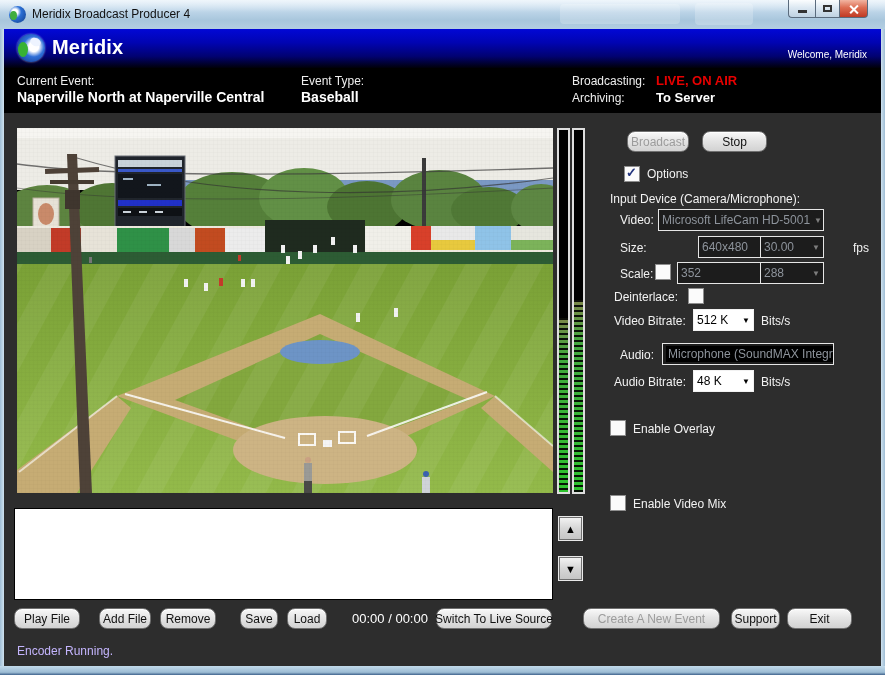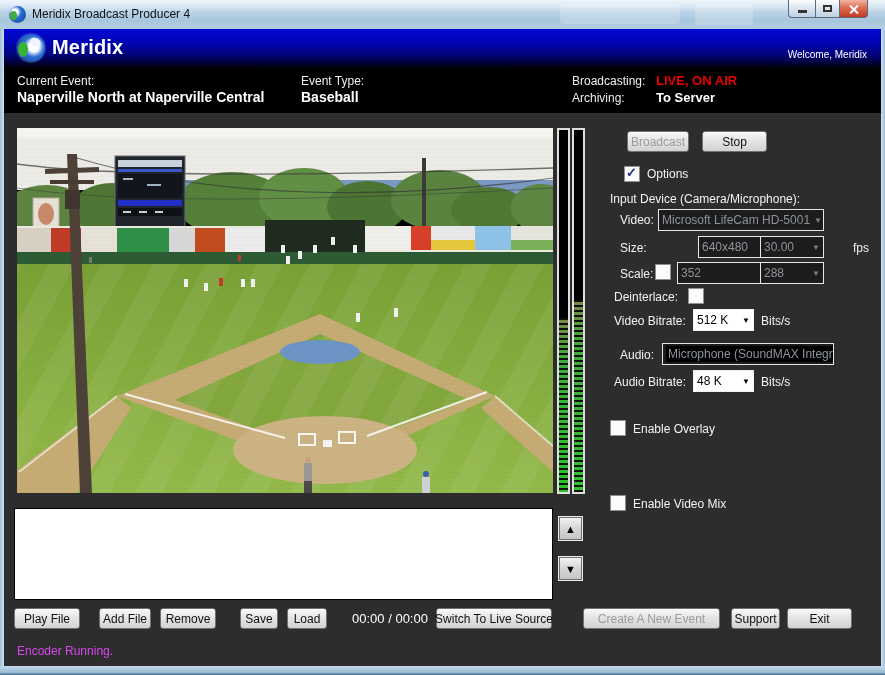--- a/index.html
+++ b/index.html
@@ -49,21 +49,21 @@
   .welcome{position:absolute;right:14px;top:20px;font-size:10px;color:#fff;}
   
   .eventbar{position:absolute;left:4px;top:68px;width:877px;height:45px;background:#000;}
   .ev-label{position:absolute;font-size:12px;color:#eee;white-space:nowrap;}
   .ev-value{position:absolute;font-size:14px;font-weight:bold;color:#fff;white-space:nowrap;}
   .ev-small-value{position:absolute;font-size:13px;font-weight:bold;color:#fff;white-space:nowrap;}
   .live{color:#e80000;}
   
   .lbl{position:absolute;font-size:12px;color:#f2f2f2;white-space:nowrap;}
   .btn{position:absolute;display:flex;align-items:center;justify-content:center;box-sizing:border-box;
-    background:linear-gradient(#f9f9f9,#e5e5e5 45%,#d2d2d2);border:1px solid #707070;border-radius:3px;
+    background:linear-gradient(#f9f9f9,#e5e5e5 45%,#d2d2d2);border:1px solid #707070;border-radius:8px;
     font-size:12px;color:#111;box-shadow:inset 0 1px 0 #fff;cursor:default;white-space:nowrap;}
   .btn.disabled{color:#9c9c9c;}
   .combo{position:absolute;display:flex;align-items:center;box-sizing:border-box;font-size:12px;
     padding:0 3px;white-space:nowrap;overflow:hidden;}
   .combo .arrow{margin-left:auto;font-size:8px;padding-left:4px;flex:none;}
   .combo-dark{background:#1c1c1c;border:1px solid #e6e6e6;color:#8d939b;}
   .combo-dark .arrow{color:#7d7d7d;}
   .combo-light{background:#fff;border:1px solid #f2f2f2;color:#000;}
   .combo-light .arrow{color:#000;}
   .hl{background:#000;padding:1px 2px;}
@@ -76,21 +76,21 @@
   .meter{position:absolute;top:128px;width:13px;height:366px;background:#000;
     border:2px solid #dedede;box-sizing:border-box;}
   .meter-fill{position:absolute;bottom:0;left:0;right:0;
     background:repeating-linear-gradient(to bottom, rgba(0,0,0,.9) 0 2px, transparent 2px 5px),
                linear-gradient(to bottom,#7c8748,#44a83f 22%,#2ec32e);}
   .playlist{position:absolute;left:14px;top:508px;width:539px;height:92px;background:#fff;
     border:1px solid #000;box-sizing:border-box;}
   .scrollbtn{position:absolute;width:23px;height:23px;display:flex;align-items:center;justify-content:center;
     background:linear-gradient(#f2f2f2,#d6d6d6 50%,#c6c6c6);border:1px solid #6f6f6f;box-sizing:border-box;
     box-shadow:0 0 0 1px #e9e9e9;font-size:11px;color:#000;}
-  .status{position:absolute;left:17px;top:644px;font-size:12px;color:#d946ef;}
+  .status{position:absolute;left:17px;top:644px;font-size:12px;color:#c4b5fd;}
   .time{position:absolute;left:344px;top:611px;width:92px;font-size:13px;color:#fff;text-align:center;}
 </style>
 </head>
 <body>
 
 <div class="window">
 
   <div class="titlebar">
     <div class="glass-smudge" style="left:560px;top:4px;width:120px;height:20px;"></div>
     <div class="glass-smudge" style="left:695px;top:3px;width:58px;height:22px;"></div>

